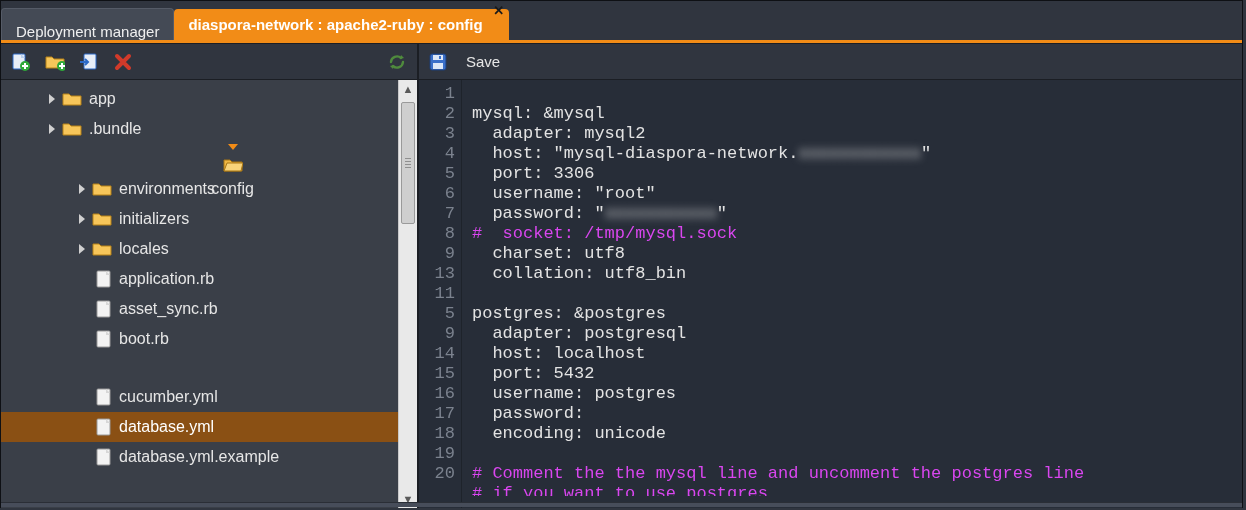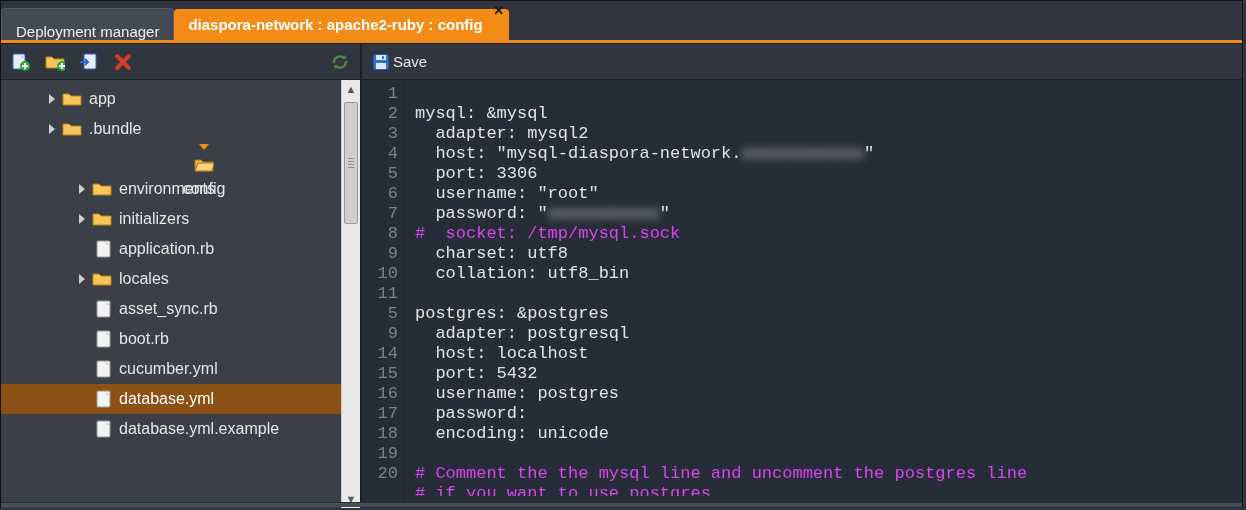--- a/index.html
+++ b/index.html
@@ -67,21 +67,21 @@
     text-align: center;
     font-weight: bold;
   }
   .below-tabs {
     display: flex;
     height: 464px;
     border-top: 1px solid #1b1e24;
   }
   
   .sidebar {
-    width: 359px;
+    width: 416px;
     display: flex;
     flex-direction: column;
     background: #3a3f48;
   }
   .sidebar-toolbar {
     height: 35px;
     background: #30353f;
     display: flex;
     align-items: center;
     padding: 0 10px;
@@ -328,57 +328,57 @@
             </div>
             <div class="tree-row" style="padding-left: 78px;">
               <span class="tri tri-right"></span>
               <span class="folder-icon">
                 <svg width="20" height="16">
                   <path d="M1 3h6l2 2h10v9H1z" fill="#f7c65a" stroke="#b88317"></path>
                 </svg>
               </span>
               <span>initializers</span>
             </div>
-            <div class="tree-row" style="padding-left: 95px;">
-              <span class="file-icon">
-                <svg width="16" height="18">
-                  <rect x="1" y="1" width="13" height="16" rx="1" fill="#f3f3f3" stroke="#9a9a9a"></rect>
-                  <polygon points="10,1 14,5 10,5" fill="#d7d7d7"></polygon>
-                </svg>
-              </span>
-              <span>application.rb</span>
-            </div>
             <div class="tree-row" style="padding-left: 78px;">
               <span class="tri tri-right"></span>
               <span class="folder-icon">
                 <svg width="20" height="16">
                   <path d="M1 3h6l2 2h10v9H1z" fill="#f7c65a" stroke="#b88317"></path>
                 </svg>
               </span>
               <span>locales</span>
             </div>
             <div class="tree-row" style="padding-left: 95px;">
               <span class="file-icon">
                 <svg width="16" height="18">
                   <rect x="1" y="1" width="13" height="16" rx="1" fill="#f3f3f3" stroke="#9a9a9a"></rect>
                   <polygon points="10,1 14,5 10,5" fill="#d7d7d7"></polygon>
                 </svg>
               </span>
+              <span>application.rb</span>
+            </div>
+            <div class="tree-row" style="padding-left: 95px;">
+              <span class="file-icon">
+                <svg width="16" height="18">
+                  <rect x="1" y="1" width="13" height="16" rx="1" fill="#f3f3f3" stroke="#9a9a9a"></rect>
+                  <polygon points="10,1 14,5 10,5" fill="#d7d7d7"></polygon>
+                </svg>
+              </span>
               <span>asset_sync.rb</span>
             </div>
             <div class="tree-row" style="padding-left: 95px;">
               <span class="file-icon">
                 <svg width="16" height="18">
                   <rect x="1" y="1" width="13" height="16" rx="1" fill="#f3f3f3" stroke="#9a9a9a"></rect>
                   <polygon points="10,1 14,5 10,5" fill="#d7d7d7"></polygon>
                 </svg>
               </span>
               <span>boot.rb</span>
             </div>
-            <div class="tree-row" style="padding-left: 95px;">
+            <div class="tree-row" style="padding-left: 95px; margin-top: 28px;">
               <span class="file-icon">
                 <svg width="16" height="18">
                   <rect x="1" y="1" width="13" height="16" rx="1" fill="#f3f3f3" stroke="#9a9a9a"></rect>
                   <polygon points="10,1 14,5 10,5" fill="#d7d7d7"></polygon>
                 </svg>
               </span>
               <span>cucumber.yml</span>
             </div>
             <div class="tree-row selected" style="padding-left: 95px;">
               <span class="file-icon">
@@ -404,42 +404,42 @@
           <div class="scroll-thumb">
               <div class="scroll-grip"></div>
             </div>
           <div class="scroll-arrow down">▼</div>
         </div>
       </div>
     </div>
 
     <div class="editor-pane">
       <div class="editor-toolbar">
-        <span class="icon-btn" style="width:auto;gap:3px;display:flex;align-items:center;justify-content:center;">
+        <span class="icon-btn" style="width:auto;gap:19px;display:flex;align-items:center;justify-content:center;">
           <svg width="18" height="18">
             <rect x="1" y="1" width="16" height="16" rx="2" fill="#3a6fc9" stroke="#1d3e77"></rect>
             <rect x="4" y="2" width="10" height="5" fill="#dce7f7"></rect>
             <rect x="4" y="10" width="10" height="6" fill="#dce7f7"></rect>
             <rect x="10" y="3" width="2" height="3" fill="#3a6fc9"></rect>
           </svg>
           <span>Save</span>
         </span>
       </div>
       <div class="editor-body">
         <div class="gutter" id="gutter">
             <div>1</div>
             <div>2</div>
             <div>3</div>
             <div>4</div>
             <div>5</div>
             <div>6</div>
             <div>7</div>
             <div>8</div>
             <div>9</div>
-            <div>10</div>
+            <div>13</div>
             <div>11</div>
             <div>5</div>
             <div>9</div>
             <div>14</div>
             <div>15</div>
             <div>16</div>
             <div>17</div>
             <div>18</div>
             <div>19</div>
             <div style="height: 12px;">20</div>

